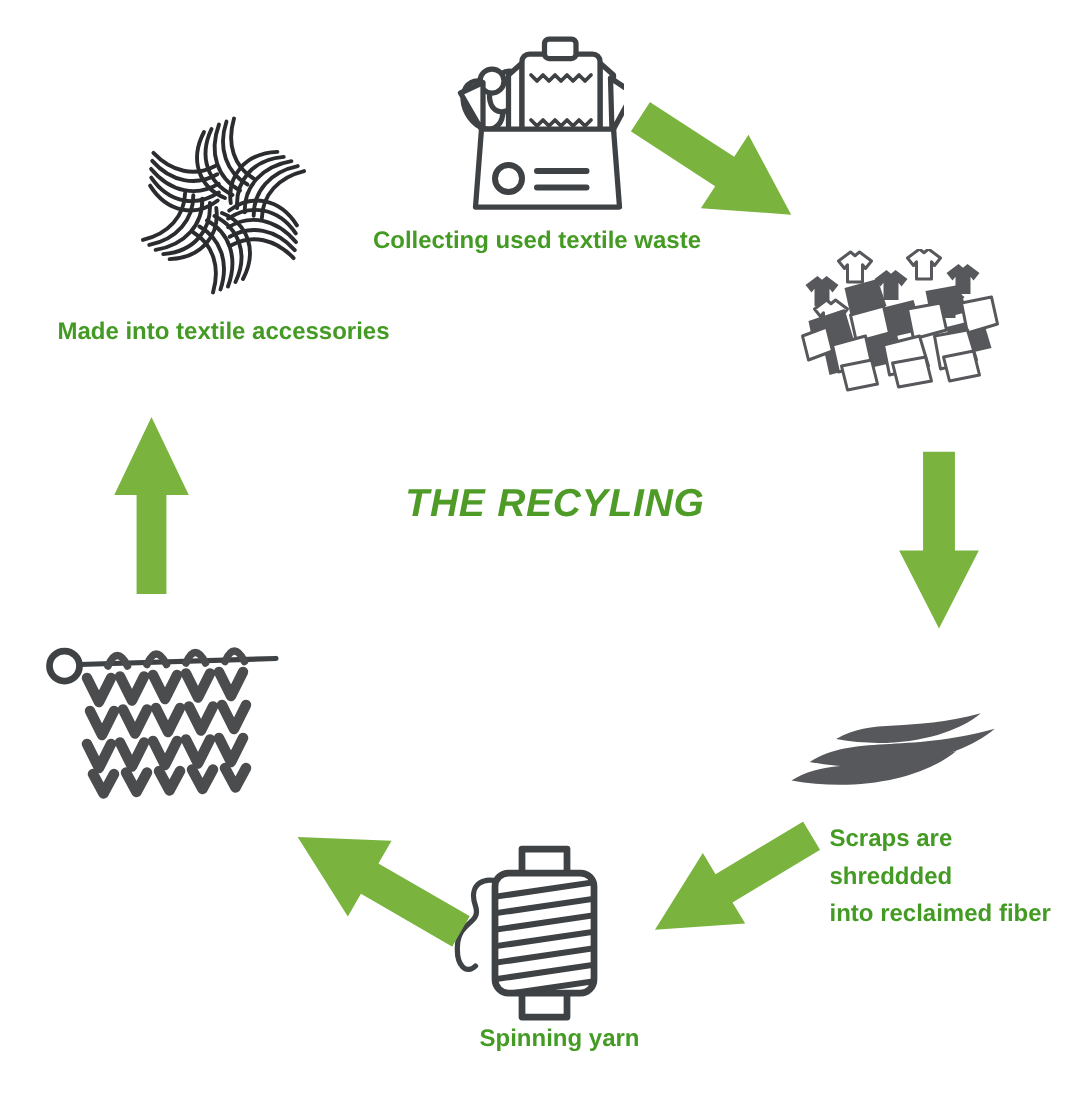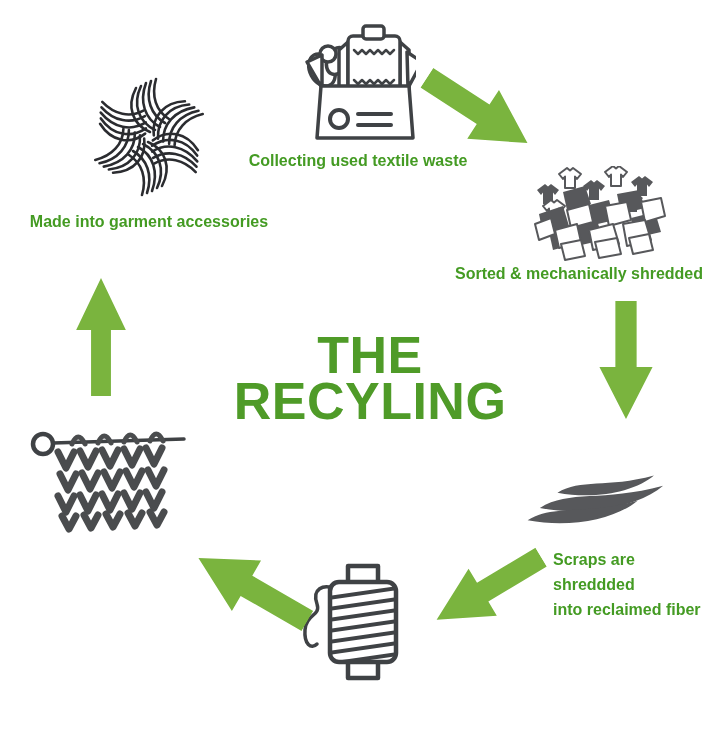--- a/index.html
+++ b/index.html
@@ -7,23 +7,23 @@
     position:relative;width:720px;height:729px;background:#ffffff;
     font-family:"Liberation Sans",sans-serif;overflow:hidden;
   }
   .label{
     position:absolute;font-weight:bold;font-size:16px;line-height:20px;
     color:var(--label-green,#449b23);text-align:center;
   }
   .label.multiline{line-height:25px;}
   .label.left{text-align:left;}
   .title{
-    position:absolute;left:185px;top:332px;width:370px;
-    font-weight:bold;font-size:52px;line-height:46px;text-align:center;
-    color:var(--title-green,#4f9b28);letter-spacing:.5px;
+    position:absolute;left:185px;top:312px;width:370px;
+    font-weight:bold;font-size:26px;line-height:46px;text-align:center;
+    color:var(--title-green,#4f9b28);letter-spacing:.5px;font-style:italic;
   }
   .icon{position:absolute;}
   .arrow{position:absolute;}
   .arrow svg{display:block;width:100%;height:100%;}
   .arrow polygon{fill:var(--arrow-green,#7ab43e);}
   
   .ol{stroke:var(--outline-dark,#3f4245);fill:#ffffff;stroke-linejoin:round;stroke-linecap:round;}
   .ln{stroke:var(--outline-dark,#3f4245);fill:none;stroke-linejoin:round;stroke-linecap:round;}
   .dk{fill:var(--fill-gray,#57585b);stroke:none;}
   .wq{fill:#ffffff;stroke:var(--fill-gray,#57585b);stroke-width:2;stroke-linejoin:round;}
@@ -96,21 +96,20 @@
     <polygon class="wq" points="72,40 94,36 98,54 76,60"></polygon>
     <polygon class="wq" points="2,58 18,52 22,68 6,74"></polygon>
     <polygon class="wq" points="108,36 128,32 132,50 112,56"></polygon>
     <polygon class="wq" points="22,64 44,58 48,76 26,82"></polygon>
     <polygon class="wq" points="56,64 80,58 86,78 60,84"></polygon>
     <polygon class="wq" points="90,58 112,54 118,74 94,80"></polygon>
     <polygon class="wq" points="62,76 84,72 88,88 66,92"></polygon>
     <polygon class="wq" points="28,78 48,74 52,90 32,94"></polygon>
     <polygon class="wq" points="96,72 116,68 120,84 100,88"></polygon>
   </svg>
-  <div class="label" style="left:440px;top:264px;width:278px;">Sorted &amp; mechanically shredded</div>
 
   <div class="arrow" style="left:566px;top:330px;width:120px;height:62px;transform:rotate(90deg);">
     <svg viewBox="0 0 120 70" preserveAspectRatio="none">
         <polygon points="0,23 66,23 66,5 118,35 66,65 66,47 0,47"></polygon>
       </svg>
   </div>
 
   <svg class="icon" style="left:526px;top:470px;width:142px;height:62px" viewBox="0 0 142 62">
     <defs>
       <path id="wave" d="M2,26 C34,6 70,20 136,2 C110,24 56,36 2,26 Z"></path>
@@ -140,20 +139,21 @@
     <path class="ln" stroke-width="3.5" d="M38,30 C22,22 12,30 17,44 C21,56 6,54 5,70 C4,84 11,90 17,84"></path>
     <g class="ol" stroke-width="4.5">
       <rect x="48" y="6" width="30" height="18"></rect>
       <rect x="48" y="100" width="30" height="18"></rect>
       <rect x="30" y="22" width="66" height="80" rx="9"></rect>
     </g>
     <g class="ln" stroke-width="4" clip-path="url(#spoolclip)">
       <path d="M29,38 L97,28 M29,49 L97,39 M29,60 L97,50 M29,71 L97,61 M29,82 L97,72 M29,93 L97,83 M29,104 L97,94"></path>
     </g>
   </svg>
+  <div class="label" style="left:307px;top:683px;width:132px;">Spinning yarn</div>
 
   <div class="arrow" style="left:188px;top:555px;width:128px;height:68px;transform:rotate(-150deg);">
     <svg viewBox="0 0 120 70" preserveAspectRatio="none">
         <polygon points="0,23 66,23 66,5 118,35 66,65 66,47 0,47"></polygon>
       </svg>
   </div>
 
   <svg class="icon" style="left:26px;top:426px;width:162px;height:108px" viewBox="0 0 162 108">
     <circle class="ln" stroke-width="4.5" cx="17" cy="18" r="10"></circle>
     <path class="ln" stroke-width="3.5" d="M27,17 L158,13"></path>
@@ -203,15 +203,15 @@
         <path class="star-ln" d="M85,47 C72,39 67,24 72,7"></path>
       </g>
     </defs>
     <use href="#arm"></use>
     <use href="#arm" transform="rotate(60 65 65)"></use>
     <use href="#arm" transform="rotate(120 65 65)"></use>
     <use href="#arm" transform="rotate(180 65 65)"></use>
     <use href="#arm" transform="rotate(240 65 65)"></use>
     <use href="#arm" transform="rotate(300 65 65)"></use>
   </svg>
-  <div class="label" style="left:16px;top:212px;width:266px;">Made into garment accessories</div>
+  <div class="label" style="left:16px;top:212px;width:266px;">Made into textile accessories</div>
 
 </div>
 
 </body></html>

